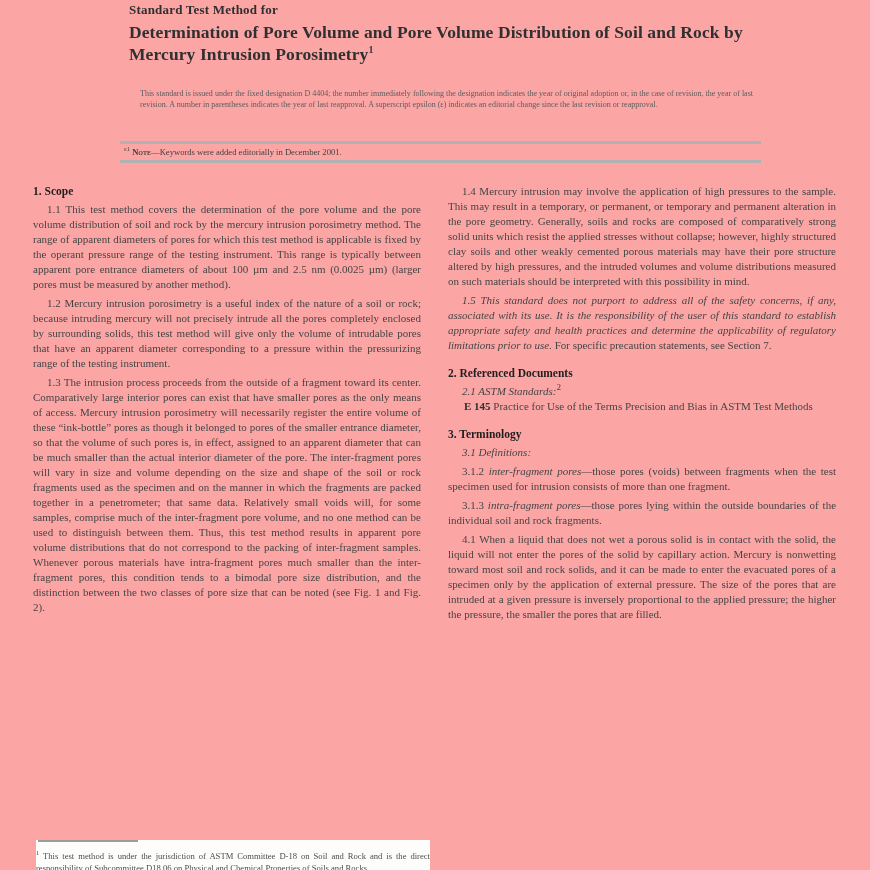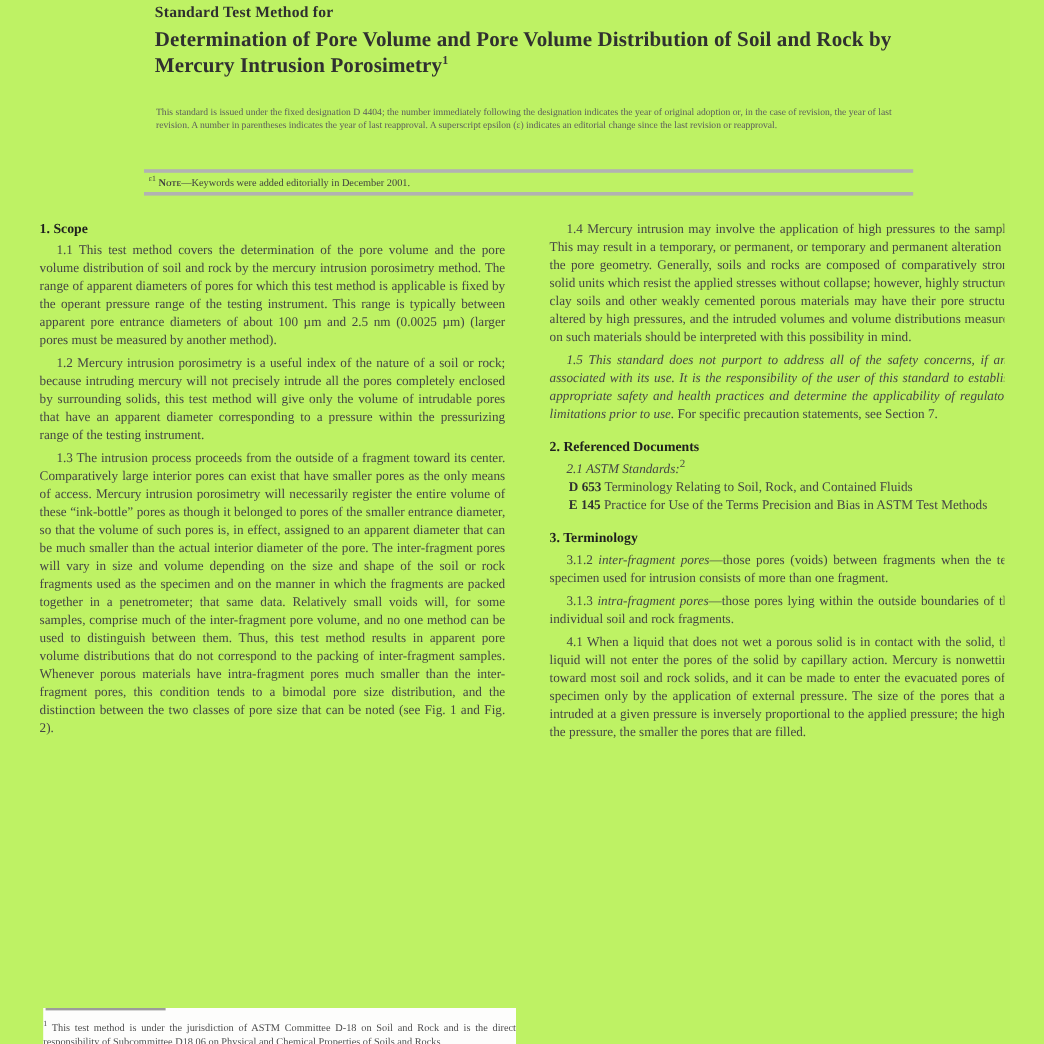--- a/index.html
+++ b/index.html
@@ -1,51 +1,51 @@
 <!DOCTYPE html>
 <html><head>
 <meta charset="utf-8">
 <style>
   html,body{margin:0;padding:0;background:#ffffff;}
   .page{
     position:relative;
     width:870px;height:870px;
-    background:#bef264;
+    background:#fca5a5;
     overflow:hidden;
     font-family:"Liberation Serif", serif;
     color:#474747;
   }
   
   .title-block{position:absolute;left:129px;top:2px;width:622px;}
   .title-kicker{
     font-size:13px;font-weight:bold;color:#2f2f2f;letter-spacing:.2px;line-height:16px;
   }
   .page-title{
     margin-top:3px;
     font-size:17.5px;font-weight:bold;color:#303030;line-height:22px;letter-spacing:.1px;
   }
   .page-title sup{font-size:10px;color:#3a3a3a;}
   
   .issue-note{
-    position:absolute;left:130px;top:88px;width:613px;
+    position:absolute;left:140px;top:88px;width:613px;
     font-size:8px;line-height:11.3px;color:#5c5c5c;text-align:justify;
   }
   .rule{position:absolute;left:120px;width:641px;height:3px;background:#b2b2b2;}
   .rule-top{top:141px;}
   .rule-bottom{top:160px;}
   .editorial-note{
     position:absolute;left:124px;top:145.5px;width:610px;
     font-size:8.6px;line-height:13px;color:#3f3f3f;
   }
   .editorial-note sup{font-size:6.5px;}
   .editorial-note .smallcaps{font-variant:small-caps;font-weight:bold;text-align:right;}
   
   .columns{
     position:absolute;left:33px;top:184px;width:804px;height:686px;
-    display:flex;gap:37px;overflow:hidden;
+    display:flex;gap:27px;overflow:hidden;
   }
   .col{width:388px;flex:0 0 388px;font-size:11px;line-height:15px;text-align:justify;color:#454545;}
   .col h2{
     font-size:11.5px;line-height:14px;color:#1f1f1f;margin:13px 0 4px 0;font-weight:bold;
   }
   .col h2.first{margin-top:0;}
   .col p{margin:4px 0 0 0;text-indent:14px;}
   .col p.ref{margin:0;text-indent:0;padding-left:16px;}
   .col p.ref b{color:#303030;}
   .italic-para{font-style:italic;}
@@ -86,24 +86,24 @@
       <p>1.2 Mercury intrusion porosimetry is a useful index of the nature of a soil or rock; because intruding mercury will not precisely intrude all the pores completely enclosed by surrounding solids, this test method will give only the volume of intrudable pores that have an apparent diameter corresponding to a pressure within the pressurizing range of the testing instrument.</p>
       <p>1.3 The intrusion process proceeds from the outside of a fragment toward its center. Comparatively large interior pores can exist that have smaller pores as the only means of access. Mercury intrusion porosimetry will necessarily register the entire volume of these “ink-bottle” pores as though it belonged to pores of the smaller entrance diameter, so that the volume of such pores is, in effect, assigned to an apparent diameter that can be much smaller than the actual interior diameter of the pore. The inter-fragment pores will vary in size and volume depending on the size and shape of the soil or rock fragments used as the specimen and on the manner in which the fragments are packed together in a penetrometer; that same data. Relatively small voids will, for some samples, comprise much of the inter-fragment pore volume, and no one method can be used to distinguish between them. Thus, this test method results in apparent pore volume distributions that do not correspond to the packing of inter-fragment samples. Whenever porous materials have intra-fragment pores much smaller than the inter-fragment pores, this condition tends to a bimodal pore size distribution, and the distinction between the two classes of pore size that can be noted (see Fig. 1 and Fig. 2).</p>
     </div>
 
     <div class="col">
       <p class="first" style="margin-top:0">1.4 Mercury intrusion may involve the application of high pressures to the sample. This may result in a temporary, or permanent, or temporary and permanent alteration in the pore geometry. Generally, soils and rocks are composed of comparatively strong solid units which resist the applied stresses without collapse; however, highly structured clay soils and other weakly cemented porous materials may have their pore structure altered by high pressures, and the intruded volumes and volume distributions measured on such materials should be interpreted with this possibility in mind.</p>
       <p class="italic-para"><span>1.5 This standard does not purport to address all of the safety concerns, if any, associated with its use. It is the responsibility of the user of this standard to establish appropriate safety and health practices and determine the applicability of regulatory limitations prior to use.</span><span class="roman-tail"> For specific precaution statements, see Section 7.</span></p>
 
       <h2>2. Referenced Documents</h2>
       <p><span class="defterm">2.1 ASTM Standards:</span><sup>2</sup></p>
-      <p class="ref"><b>D 653</b> <span>Terminology Relating to Soil, Rock, and Contained Fluids</span></p>
       <p class="ref"><b>E 145</b> <span>Practice for Use of the Terms Precision and Bias in ASTM Test Methods</span></p>
 
       <h2>3. Terminology</h2>
+      <p><span class="defterm">3.1 Definitions:</span></p>
       <p><span>3.1.2</span> <span class="defterm">inter-fragment pores</span><span>—those pores (voids) between fragments when the test specimen used for intrusion consists of more than one fragment.</span></p>
       <p><span>3.1.3</span> <span class="defterm">intra-fragment pores</span><span>—those pores lying within the outside boundaries of the individual soil and rock fragments.</span></p>
 
       <p>4.1 When a liquid that does not wet a porous solid is in contact with the solid, the liquid will not enter the pores of the solid by capillary action. Mercury is nonwetting toward most soil and rock solids, and it can be made to enter the evacuated pores of a specimen only by the application of external pressure. The size of the pores that are intruded at a given pressure is inversely proportional to the applied pressure; the higher the pressure, the smaller the pores that are filled.</p>
     </div>
 
   </div>
 
   <div class="footnote-block">
     <div class="footnote-separator"></div>

